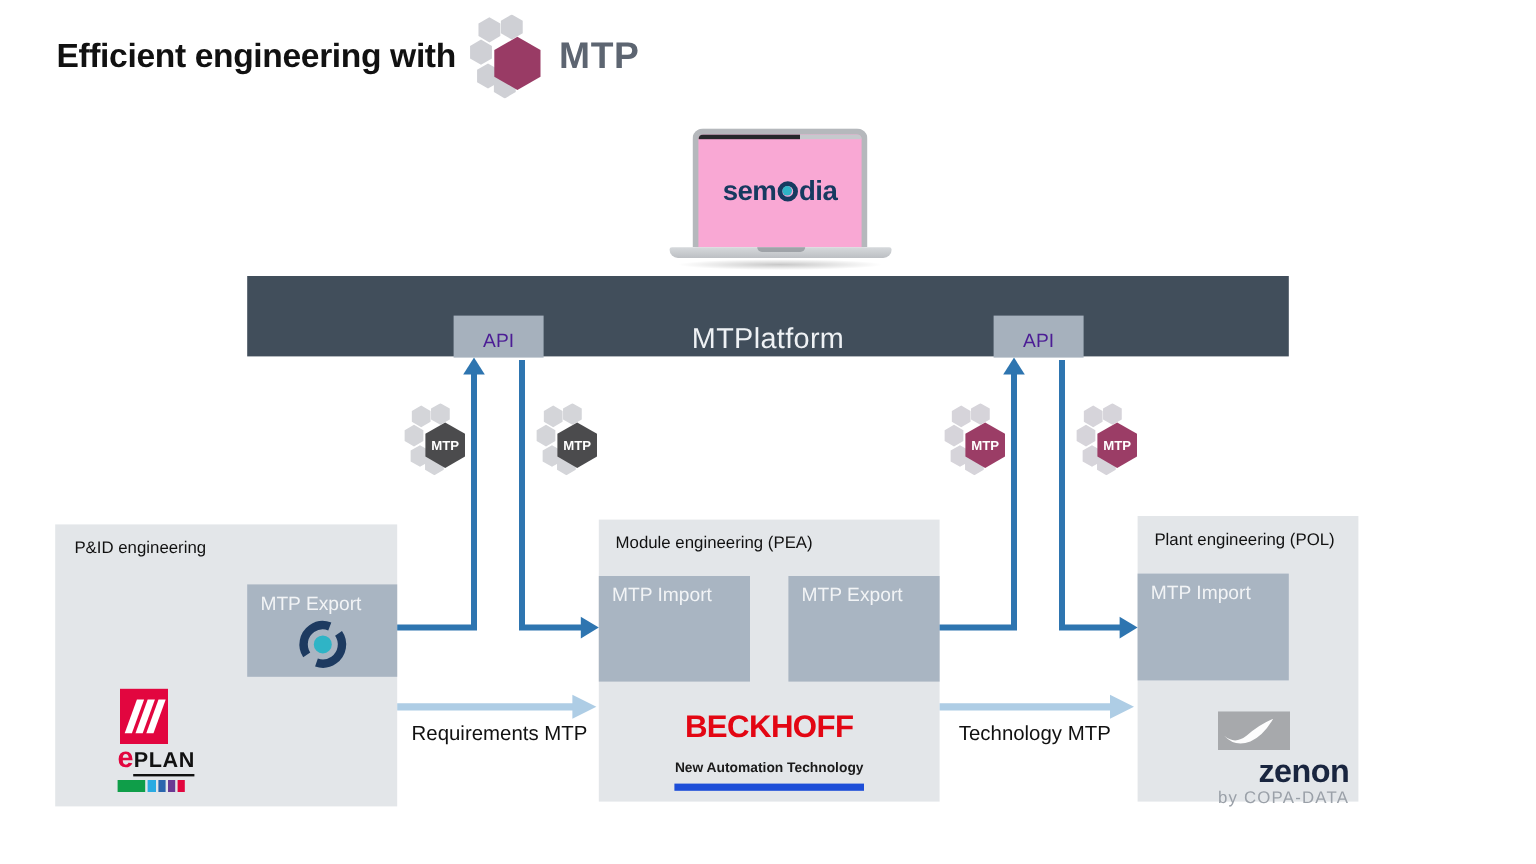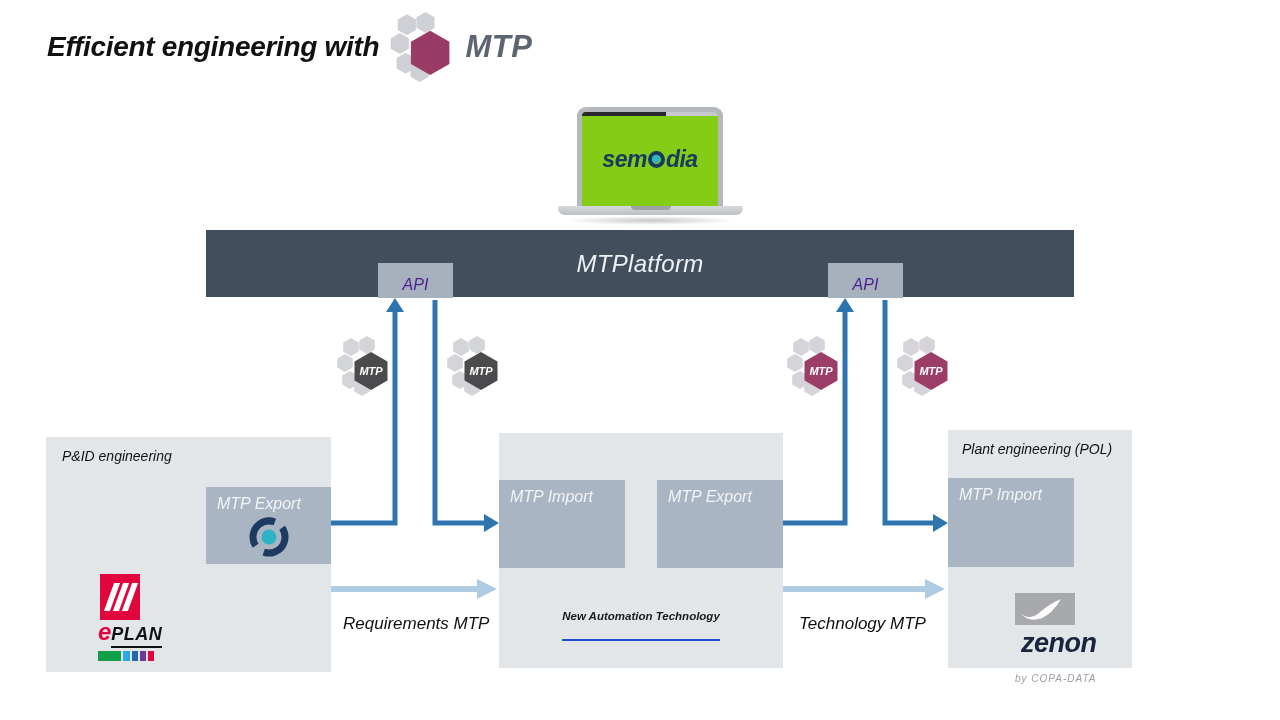--- a/index.html
+++ b/index.html
@@ -1,45 +1,45 @@
 <!DOCTYPE html>
 <html><head>
 <meta charset="utf-8">
 <style>
   * { margin:0; padding:0; box-sizing:border-box; }
   body { background:#fff; font-family:"Liberation Sans", sans-serif; }
-  .canvas { position:relative; width:1132px; height:720px; background:#fff; overflow:hidden;font-style:italic; }
+  .canvas { position:relative; width:1132px; height:720px; background:#fff; overflow:hidden; }
 
   
   .header { position:absolute; left:47px; top:12px; display:flex; align-items:center; gap:10px; }
   .page-title { font-size:28px; font-weight:bold; color:#111; letter-spacing:-0.3px; }
   .header-mtp-label { font-size:31px; font-weight:bold; color:#5d6571; letter-spacing:0.5px; }
 
   
   .laptop { position:absolute; left:558px; top:104px; width:185px; height:118px; }
   .laptop-screen { position:absolute; left:19px; top:3px; width:146px; height:99px;
-    background:#84cc16; border:5px solid #b5b8bc; border-bottom:none; border-radius:9px 9px 0 0; overflow:hidden; }
+    background:#f9a8d4; border:5px solid #b5b8bc; border-bottom:none; border-radius:9px 9px 0 0; overflow:hidden; }
   .laptop-topstrip { position:absolute; left:0; top:0; width:100%; height:4px;
     background:linear-gradient(90deg,#26282b 0 62%,#c6c9cd 62%); }
   .laptop-screen-inner { position:absolute; inset:0; display:flex; align-items:center; justify-content:center; }
   .semodia { display:flex; align-items:center; font-weight:bold; font-size:23px; color:#173a60; letter-spacing:-0.5px; }
   .semodia-o { display:inline-block; width:17px; height:17px; border:4px solid #173a60; border-radius:50%;
     position:relative; margin:0 1px; }
   .semodia-o i { position:absolute; left:50%; top:50%; width:8px; height:8px; margin:-4px 0 0 -4px;
     background:#2fb4c6; border-radius:50%; }
   .laptop-base { position:absolute; left:0; top:102px; width:185px; height:9px;
     background:linear-gradient(#d6d9dc,#bcbfc3); border-radius:3px 3px 10px 10px; }
   .laptop-notch { position:absolute; left:50%; top:0; width:40px; height:4px; margin-left:-20px;
     background:#9fa3a8; border-radius:0 0 6px 6px; }
   .laptop-shadow { position:absolute; left:6px; top:112px; width:172px; height:9px;
     background:radial-gradient(ellipse at center, rgba(0,0,0,0.22), rgba(0,0,0,0) 70%); }
 
   
   .platform-bar { position:absolute; left:206px; top:230px; width:868px; height:67px; background:#414e5b;
-    display:flex; align-items:center; justify-content:center; }
+    display:flex; align-items:flex-end; justify-content:center; }
   .platform-label { color:#eef1f4; font-size:24px; letter-spacing:0.3px; }
   .api-box { position:absolute; top:263px; width:75px; height:35px; background:#a6b1bd; z-index:4;
     display:flex; align-items:flex-end; justify-content:center; padding-bottom:4px; }
   .api-box span { color:#4c1d95; font-size:16px; }
   .api-left { left:378px; } .api-right { left:828px; }
 
   
   .overlay { position:absolute; left:0; top:0; width:1280px; height:720px; z-index:2; pointer-events:none; }
 
   
@@ -61,21 +61,21 @@
   .subbox .subbox-label { position:absolute; left:11px; top:8px; }
   .pid-export   { left:160px; top:50px; width:125px; height:77px; }
   .module-import{ left:0;     top:47px; width:126px; height:88px; }
   .module-export{ left:158px; top:47px; width:126px; height:88px; }
   .plant-import { left:0;     top:48px; width:126px; height:89px; }
 
   
   .ring-icon { position:absolute; left:40px; top:27px; }
 
   
-  .flow-label { position:absolute; font-size:17px; color:#111; z-index:3;margin-top:12px; }
+  .flow-label { position:absolute; font-size:17px; color:#111; z-index:3; }
   #label-requirements { left:343px; top:602px; }
   #label-productive   { left:799px; top:602px; }
 
   
   .eplan { position:absolute; left:52px; top:137px; width:58px; }
   .eplan-square { position:relative; width:40px; height:46px; background:#e2063f; margin-left:2px; overflow:hidden; }
   .eplan-square i { position:absolute; top:9px; width:6px; height:28px; background:#fff; transform:skewX(-20deg); }
   .eplan-square i:nth-child(1){ left:9px; } .eplan-square i:nth-child(2){ left:18px; } .eplan-square i:nth-child(3){ left:27px; }
   .eplan-word { display:flex; align-items:baseline; margin-top:2px; }
   .eplan-e { color:#e2063f; font-weight:bold; font-size:24px; line-height:20px; }
@@ -83,28 +83,28 @@
   .eplan-bar { display:flex; gap:2px; margin-top:3px; height:10px; width:56px; }
   .eplan-bar i { display:block; height:100%; }
   .eplan-bar .c1{ flex:2.1; background:#0f9e49; } .eplan-bar .c2{ flex:0.55; background:#2aabe2; }
   .eplan-bar .c3{ flex:0.55; background:#2a66ae; } .eplan-bar .c4{ flex:0.55; background:#6a3a94; }
   .eplan-bar .c5{ flex:0.55; background:#e2063f; }
 
   
   .beckhoff { position:absolute; left:0; right:0; top:160px; text-align:center; }
   .beckhoff-name { color:#e30613; font-weight:bold; font-size:26px; letter-spacing:-0.5px; line-height:24px; }
   .beckhoff-tagline { display:inline-block; color:#1a1a1a; font-weight:bold; font-size:11.5px;
-    border-bottom:2px solid #1d4ed8; padding-bottom:17px; margin-top:17px; }
+    border-bottom:6px solid #1d4ed8; padding-bottom:7px; margin-top:17px; }
 
   
   .zenon { position:absolute; left:67px; top:163px; display:flex; align-items:flex-start; gap:6px;flex-direction:column; }
   .zenon-mark { width:60px; height:32px; background:#a7a9ac; }
   .zenon-text { display:flex; flex-direction:column; align-items:flex-end; }
   .zenon-name { color:#19253f; font-weight:bold; font-size:27px; line-height:25px; letter-spacing:-0.5px; }
-  .zenon-byline { color:#9aa0a8; font-size:10px; letter-spacing:1px; margin-top:17px; }
+  .zenon-byline { color:#9aa0a8; font-size:14px; letter-spacing:1px; margin-top:0; }
 </style>
 </head>
 <body>
 
 <div class="canvas">
 
   <svg width="0" height="0" style="position:absolute" aria-hidden="true">
     <defs>
       <g id="hexcluster">
         <polygon fill="var(--sm)" points="15,2 22.8,6.5 22.8,15.5 15,20 7.2,15.5 7.2,6.5"></polygon>
@@ -221,27 +221,29 @@
         <i class="c1"></i>
           <i class="c2"></i>
           <i class="c3"></i>
           <i class="c4"></i>
           <i class="c5"></i>
       </div>
     </div>
   </div>
 
   <div class="section" id="section-module">
+    <div class="section-title">Module engineering (PEA)</div>
     <div class="subbox module-import">
       <span class="subbox-label">MTP Import</span>
     </div>
     <div class="subbox module-export">
       <span class="subbox-label">MTP Export</span>
     </div>
     <div class="beckhoff">
+      <div class="beckhoff-name">BECKHOFF</div>
       <div class="beckhoff-tagline">New Automation Technology</div>
     </div>
   </div>
 
   <div class="section" id="section-plant">
     <div class="section-title">Plant engineering (POL)</div>
     <div class="subbox plant-import">
       <span class="subbox-label">MTP Import</span>
     </div>
     <div class="zenon">

